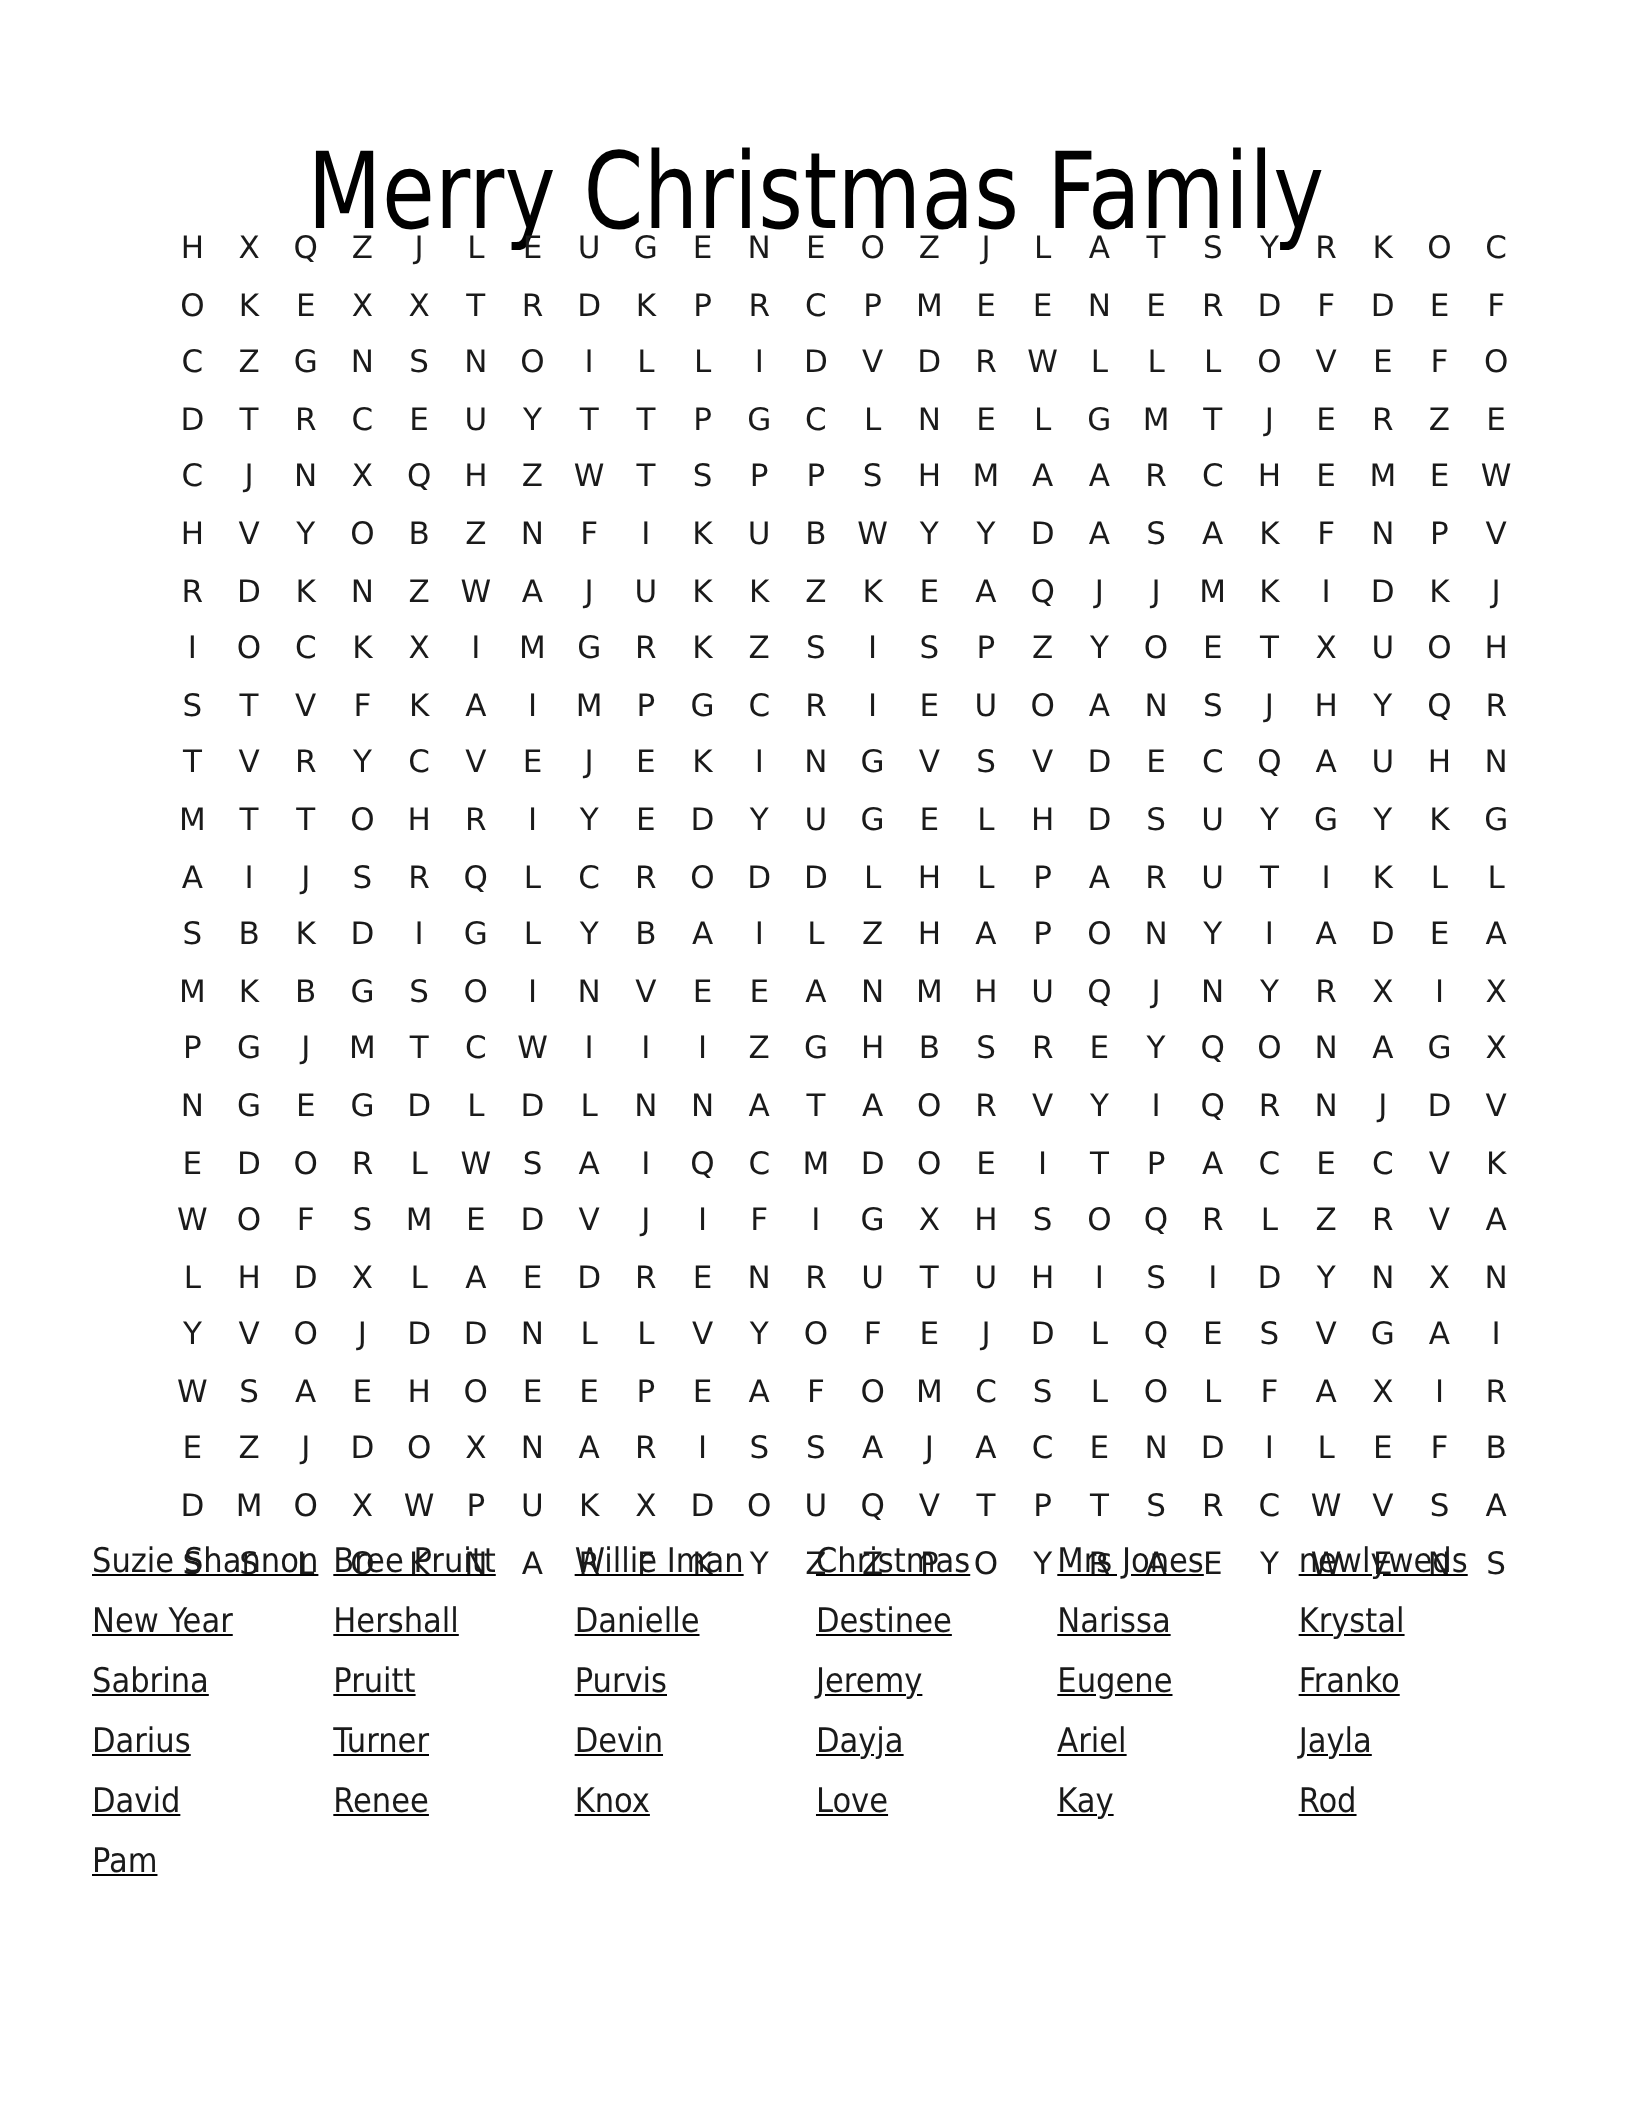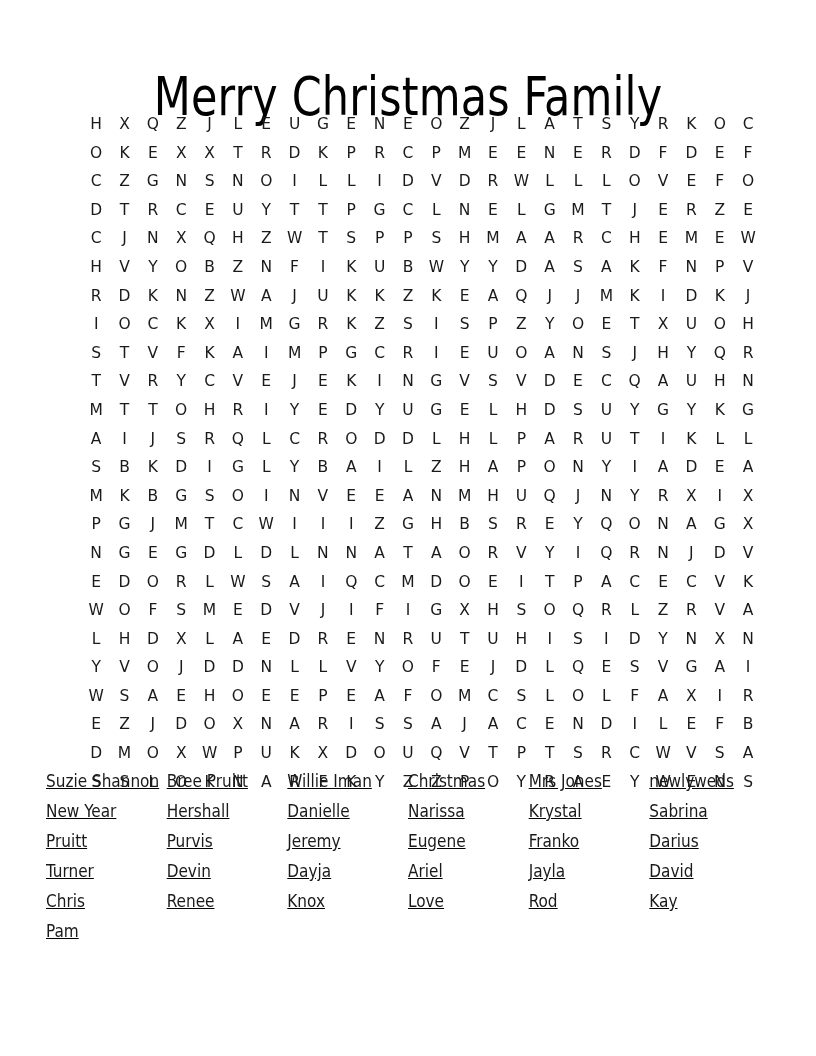--- a/index.html
+++ b/index.html
@@ -728,37 +728,37 @@
   <div class="word-list">
       <div class="word-item">Suzie Shannon</div>
       <div class="word-item">Bree Pruitt</div>
       <div class="word-item">Willie Iman</div>
       <div class="word-item">Christmas</div>
       <div class="word-item">Mrs Jones</div>
       <div class="word-item">newlyweds</div>
       <div class="word-item">New Year</div>
       <div class="word-item">Hershall</div>
       <div class="word-item">Danielle</div>
+      <div class="word-item">Destinee</div>
       <div class="word-item">Narissa</div>
       <div class="word-item">Krystal</div>
       <div class="word-item">Sabrina</div>
       <div class="word-item">Pruitt</div>
       <div class="word-item">Purvis</div>
       <div class="word-item">Jeremy</div>
       <div class="word-item">Eugene</div>
       <div class="word-item">Franko</div>
       <div class="word-item">Darius</div>
       <div class="word-item">Turner</div>
       <div class="word-item">Devin</div>
       <div class="word-item">Dayja</div>
       <div class="word-item">Ariel</div>
       <div class="word-item">Jayla</div>
       <div class="word-item">David</div>
-      <div class="word-item">Chris</div>
       <div class="word-item">Renee</div>
       <div class="word-item">Knox</div>
       <div class="word-item">Love</div>
+      <div class="word-item">Kay</div>
       <div class="word-item">Rod</div>
-      <div class="word-item">Kay</div>
       <div class="word-item">Pam</div>
     </div>
 
 </div>
 
 </body></html>

